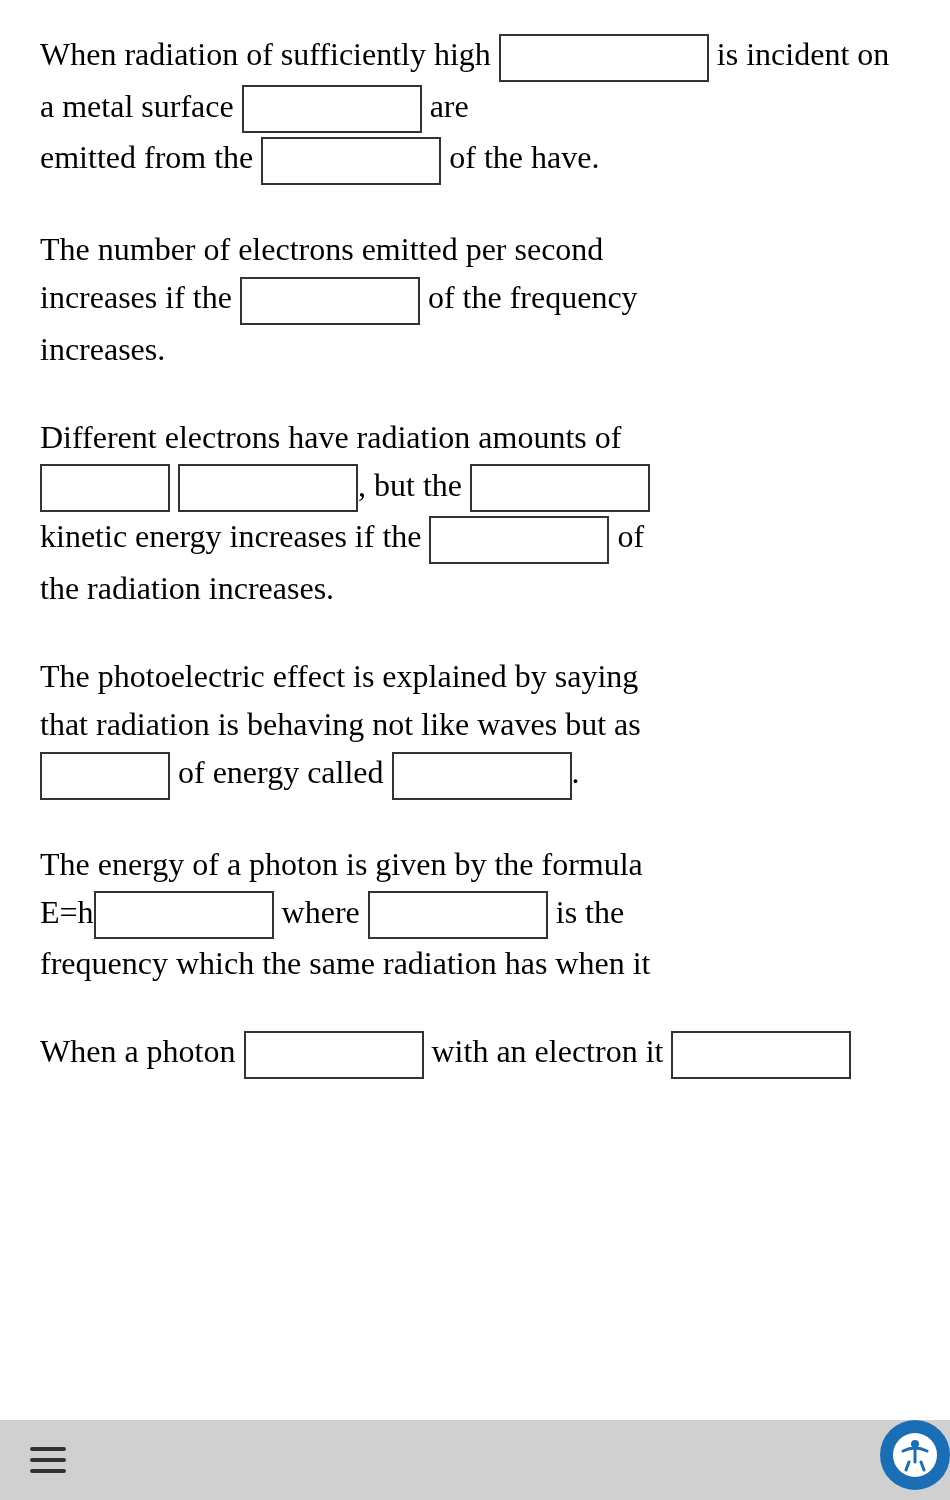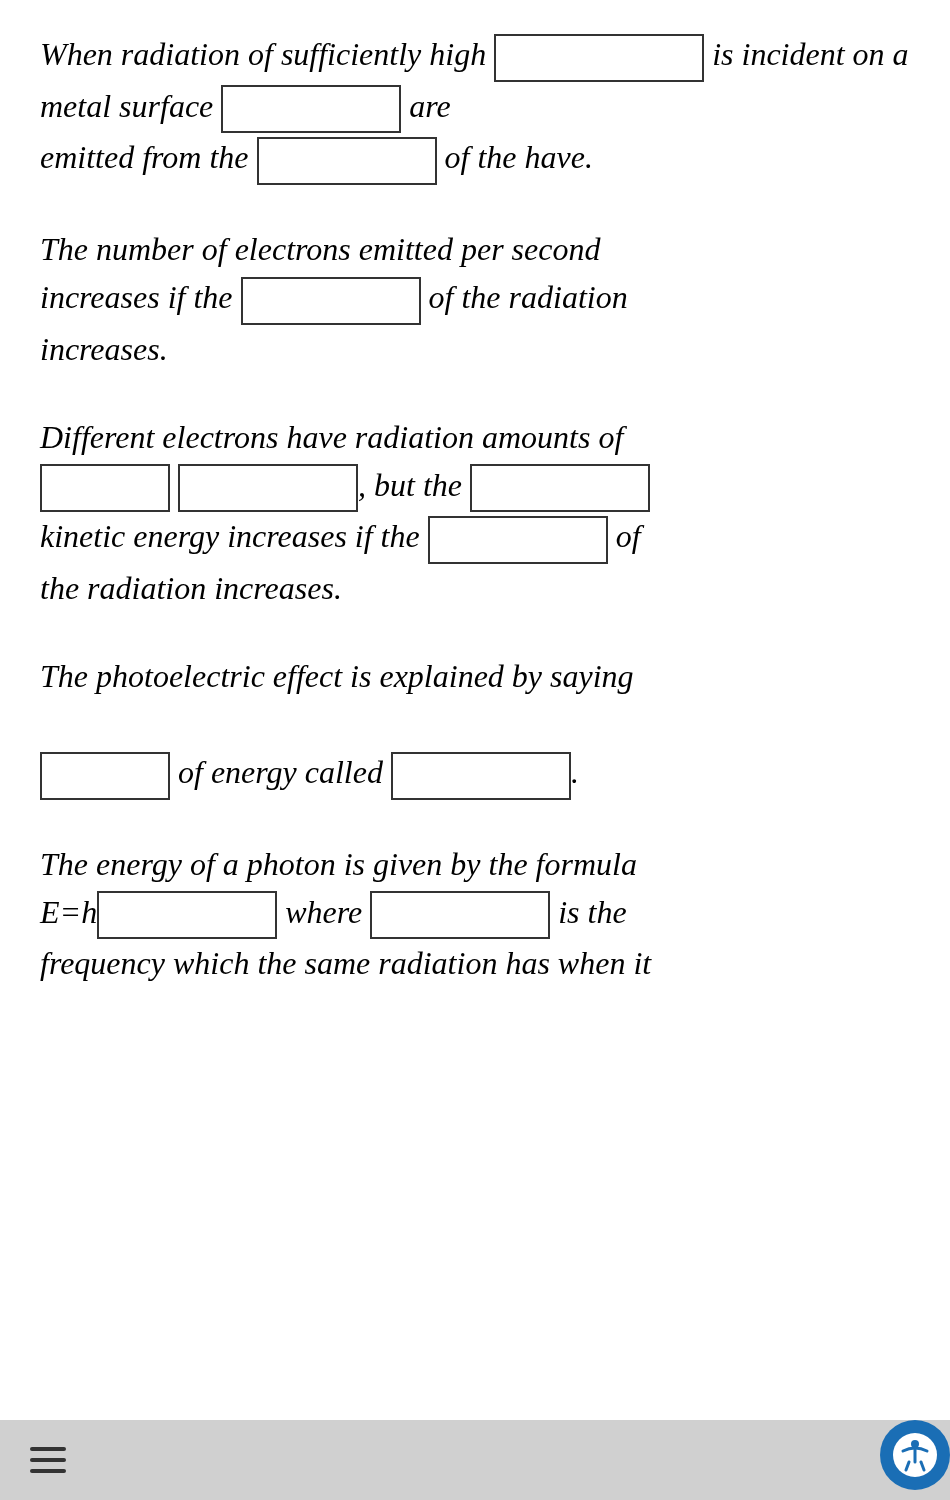--- a/index.html
+++ b/index.html
@@ -19,21 +19,20 @@
       position: relative;
       overflow-x: hidden;
     }
 
     .content {
       padding: 30px 40px 120px 40px;
     }
 
     .paragraph {
       margin-bottom: 40px;
-      font-style: italic;
     }
 
     .fill-input {
       display: inline-block;
       border: 2px solid #333;
       height: 48px;
       vertical-align: middle;
       background: #ffffff;
       min-width: 160px;
     }
@@ -127,51 +126,55 @@
 
   <div class="paragraph">
     <span>When radiation of sufficiently high </span><span class="fill-input fill-input-lg"></span><span> is incident on a metal surface </span><span class="fill-input fill-input-md"></span><span> are</span>
     <br>
     <span>emitted from the </span><span class="fill-input fill-input-md"></span><span> of the have.</span>
   </div>
 
   <div class="paragraph">
     <span>The number of electrons emitted per second</span>
     <br>
-    <span>increases if the </span><span class="fill-input fill-input-md"></span><span> of the radiation</span>
+    <span>increases if the </span><span class="fill-input fill-input-md"></span><span> of the frequency</span>
     <br>
     <span>increases.</span>
   </div>
 
   <div class="paragraph">
     <span>Different electrons have radiation amounts of</span>
     <br>
     <span class="fill-input fill-input-sm"></span><span> </span><span class="fill-input fill-input-md"></span><span>, but the </span><span class="fill-input fill-input-md"></span>
     <br>
     <span>kinetic energy increases if the </span><span class="fill-input fill-input-md"></span><span> of</span>
     <br>
     <span>the radiation increases.</span>
   </div>
 
   <div class="paragraph">
     <span>The photoelectric effect is explained by saying</span>
     <br>
+    <span>that radiation is behaving not like waves but as</span>
     <br>
     <span class="fill-input fill-input-sm"></span><span> of energy called </span><span class="fill-input fill-input-md"></span><span>.</span>
   </div>
 
   <div class="paragraph">
     <span>The energy of a photon is given by the formula</span>
     <br>
     <span>E=h</span><span class="fill-input fill-input-md"></span><span> where </span><span class="fill-input fill-input-md"></span><span> is the</span>
     <br>
     <span>frequency which the same radiation has when it</span>
     <br>
   </div>
 
+  <div class="paragraph">
+    <span>When a photon </span><span class="fill-input fill-input-md"></span><span> with an electron it </span><span class="fill-input fill-input-md"></span>
+  </div>
 
 </div>
 
 <div class="bottom-bar">
   <button class="hamburger-btn" aria-label="Menu">
     <div class="hamburger-line"></div>
     <div class="hamburger-line"></div>
     <div class="hamburger-line"></div>
   </button>
   <button class="chevron-btn" aria-label="Collapse">❮</button>

